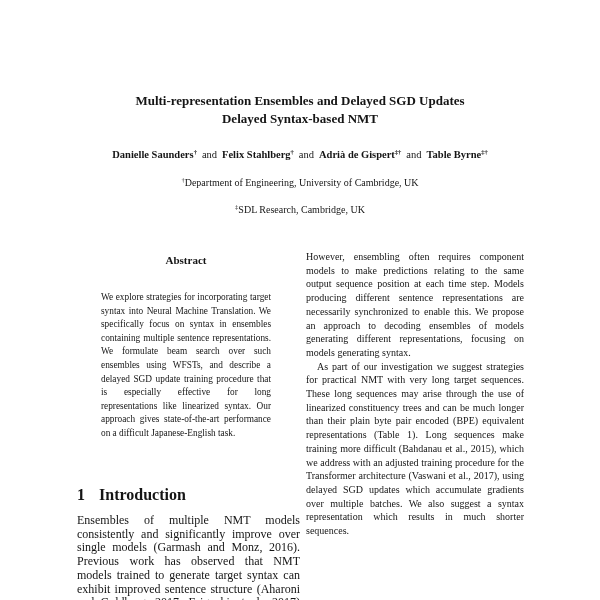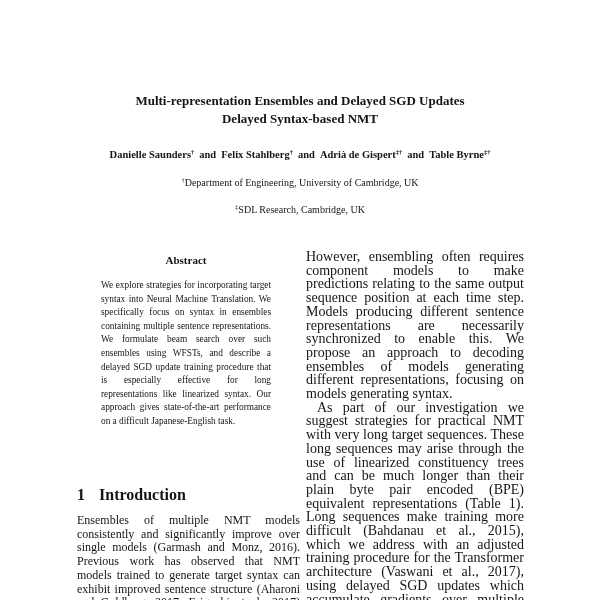--- a/index.html
+++ b/index.html
@@ -19,21 +19,21 @@
     line-height: 18px;
     margin: 0;
   }
   .authors-line {
     position: absolute; top: 149px; left: 0; right: 0;
     text-align: center;
     font-size: 10.5px;
     white-space: nowrap;
   }
   .author-name { font-weight: bold; }
-  .and-sep { font-weight: bold; margin: 4px 5px; }
+  .and-sep { font-weight: normal; margin: 4px 5px; }
   sup.affil-mark, .author-name sup {
     font-size: 6.5px;
     vertical-align: super;
     line-height: 0;
   }
   .affiliation {
     position: absolute; left: 0; right: 0;
     text-align: center;
     font-size: 10px;
   }
@@ -45,21 +45,21 @@
     width: 223px; height: 350px;
     overflow: hidden;
   }
   .abstract-heading {
     position: absolute; top: 4px; left: 24px; width: 170px;
     text-align: center;
     font-weight: bold;
     font-size: 11px;
   }
   .abstract-body {
-    position: absolute; top: 29px; left: 24px; width: 170px;
+    position: absolute; top: 41px; left: 24px; width: 170px;
     font-size: 9.3px;
     line-height: 13.6px;
     text-align: justify;
     hyphens: auto;
   }
   .intro-heading {
     position: absolute; top: 236px; left: 0;
     font-size: 16px;
     font-weight: bold;
   }
@@ -68,21 +68,21 @@
     position: absolute; top: 264px; left: 0; width: 223px;
     font-size: 12px;
     line-height: 13.7px;
     text-align: justify;
     hyphens: auto;
   }
   .col-right {
     position: absolute; left: 306px; top: 250px;
     width: 218px; height: 350px;
     overflow: hidden;
-    font-size: 14px;
+    font-size: 10px;
     line-height: 13.7px;
     text-align: justify;
     hyphens: auto;
   }
   .col-right p { margin: 0; }
   .col-right p.indented { text-indent: 11px; }
 </style>
 </head>
 <body>
 

